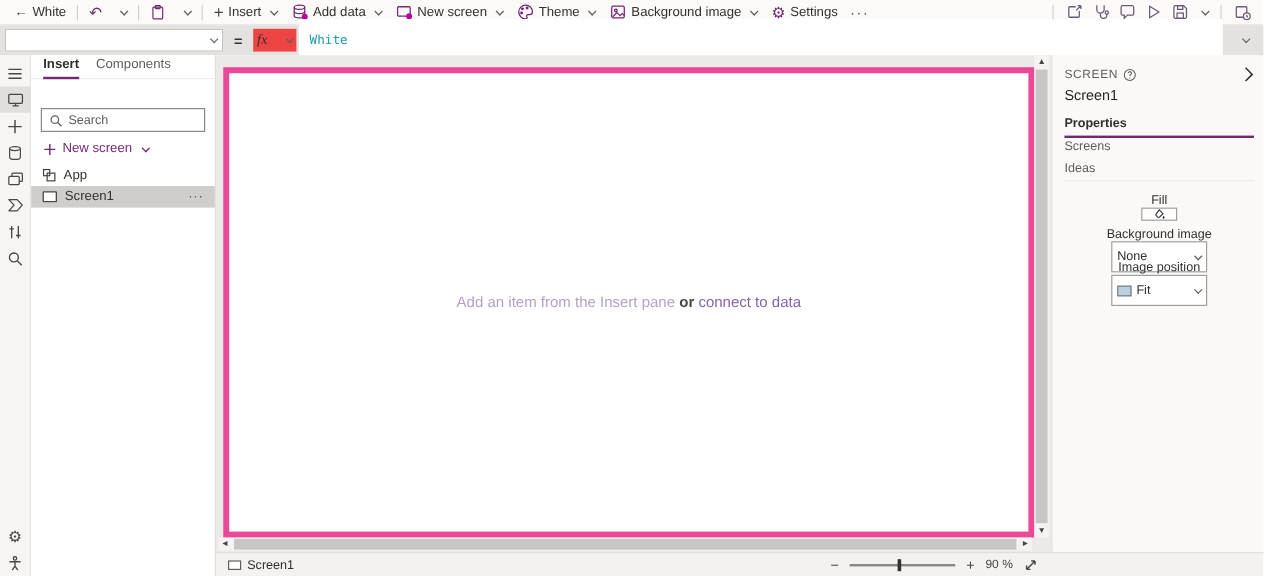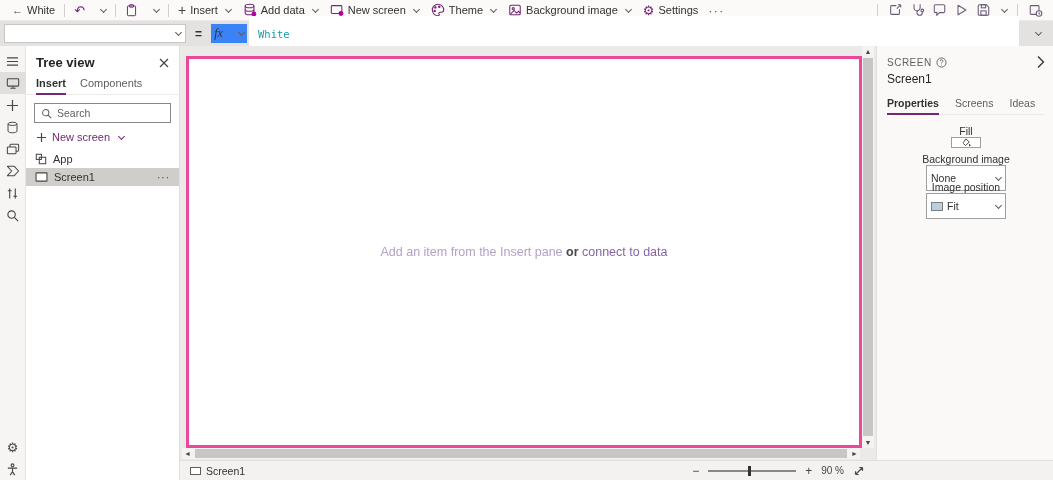--- a/index.html
+++ b/index.html
@@ -14,70 +14,70 @@
   .chev { width:5px; height:5px; border-right:1px solid #605e5c; border-bottom:1px solid #605e5c; transform:rotate(45deg); margin-left:4px; margin-top:-2px; }
   .topbar-right { margin-left:auto; display:flex; align-items:center; gap:7px; padding-right:10px; color:#6b5a78; }
   .topbar-right .tb-ico { color:#6b5a78; }
   .overflow-dots { color:#605e5c; font-size:13px; letter-spacing:1px; padding:0 4px; }
 
   
   .formula-bar { height:25px; background:#e4e2e0; display:flex; align-items:center; padding-left:4px; }
   .prop-select { width:182px; height:19px; background:#fff; border:1px solid #c8c6c4; display:flex; align-items:center; padding:0 4px; }
   .prop-select .chev { margin-left:auto; }
   .equals { margin:0 9px; font-weight:bold; color:#323130; font-size:12px; }
-  .fx-box { width:36px; height:19px; background:#3b82f6; display:flex; align-items:center; justify-content:center; gap:12px; }
+  .fx-box { width:36px; height:19px; background:#ef4444; display:flex; align-items:center; justify-content:center; gap:12px; }
   .fx-label { font-family:"Liberation Serif", serif; font-style:italic; font-size:12px; color:#323130; }
   .formula-input { flex:1; height:36px; background:#fff; margin-left:2px; display:flex; align-items:center; padding-left:9px; font-family:"DejaVu Sans Mono", monospace; font-size:10.5px; color:#1b9aaa; }
   .fb-expand { width:34px; display:flex; align-items:center; justify-content:center; }
 
   
   .main { display:flex; height:434px; }
 
   .rail { width:26px; background:#f6f5f4; border-right:1px solid #e5e4e2; display:flex; flex-direction:column; align-items:center; padding-top:4px; }
   .rail-btn { width:26px; height:22px; display:flex; align-items:center; justify-content:center; color:#484644; }
   .rail-btn.selected { background:#e1dfdd; }
   .rail-bottom { margin-top:auto; }
 
   .tree { width:154px; background:#fff; border-right:1px solid #e1dfdd; }
   .tree-header { display:flex; align-items:center; justify-content:space-between; padding:9px 10px 5px 10px; }
   .tree-title { font-size:13px; font-weight:bold; color:#252423; }
   .tree-tabs { display:flex; gap:14px; padding:0 10px; border-bottom:1px solid #edebe9; }
   .tree-tab { padding:2px 0 4px; color:#605e5c; }
   .tree-tab.active { color:#323130; font-weight:bold; border-bottom:2px solid #742774; margin-bottom:-1px; }
-  .search-box { margin:8px 8px 5px 8px; height:20px; border:1px solid #8a8886; background:#fff; display:flex; align-items:center; gap:5px; padding:0 6px; }
+  .search-box { margin:24px 8px 5px 8px; height:20px; border:1px solid #8a8886; background:#fff; display:flex; align-items:center; gap:5px; padding:0 6px; }
   .search-box input { border:none; outline:none; width:100%; font-size:10.5px; font-family:"Liberation Sans",sans-serif; color:#323130; background:transparent; }
   .search-box input::placeholder { color:#605e5c; }
   .new-screen { display:flex; align-items:center; gap:5px; color:#742774; padding:3px 10px 7px 10px; }
   .new-screen .chev { border-color:#742774; }
   .tree-item { display:flex; align-items:center; gap:6px; height:18px; padding:0 9px; color:#323130; }
   .tree-item.selected { background:#d0cecb; }
   .dots { margin-left:auto; color:#484644; letter-spacing:1px; font-size:10px; }
 
   .right-side { flex:1; display:flex; flex-direction:column; }
   .content-row { display:flex; height:414px; }
 
   .canvas-col { width:696px; background:#ebeae9; position:relative; }
-  .screen-canvas { position:absolute; left:6px; top:10px; width:676px; height:392px; background:#fff; border:3px solid #ec4899; display:flex; align-items:center; justify-content:center; }
+  .screen-canvas { position:absolute; left:6px; top:10px; width:676px; height:392px; background:#fff; border:5px solid #ec4899; display:flex; align-items:center; justify-content:center; }
   .hint { font-size:12.5px; white-space:pre; }
   .hint-light { color:#b49fc6; }
   .hint-or { color:#494649; font-weight:bold; }
   .hint-link { color:#8464a6; cursor:pointer; }
 
   .vscroll { position:absolute; right:2px; top:0; width:12px; height:402px; background:#f4f3f2; display:flex; flex-direction:column; align-items:center; }
   .vthumb { width:10px; flex:1; margin:1px 0; background:#c8c6c4; }
   .hscroll { position:absolute; left:2px; bottom:1px; height:11px; right:16px; background:#f4f3f2; display:flex; align-items:center; }
   .hthumb { height:9px; flex:1; margin:0 2px; background:#c8c6c4; }
   .scroll-arrow { font-size:7px; color:#484644; line-height:1; padding:2px; }
 
   .right-panel { flex:1; background:#faf9f8; border-left:1px solid #e1dfdd; padding:9px 8px 0 10px; font-size:10.5px; }
   .rp-header { display:flex; align-items:center; gap:4px; color:#605e5c; }
   .rp-header-label { font-size:10px; letter-spacing:0.5px; }
   .rp-collapse { margin-left:auto; color:#323130; }
   .rp-screen-name { margin-top:3px; font-size:12px; color:#252423; }
-  .rp-tabs { display:flex; gap:16px; margin-top:9px; border-bottom:1px solid #edebe9; }
+  .rp-tabs { display:flex; margin-top:9px; border-bottom:1px solid #edebe9;flex-direction:column; }
   .rp-tab { padding:2px 0 4px; color:#605e5c; }
   .rp-tab.active { color:#323130; font-weight:bold; border-bottom:2px solid #742774; margin-bottom:-1px; }
   .rp-field { display:flex; align-items:center; margin-top:10px; height:18px;flex-direction:column; }
   .rp-label { flex:1; color:#323130; }
   .fill-btn { width:30px; height:16px; background:#fff; border:1px solid #a19f9d; display:flex; align-items:center; justify-content:center; }
   .rp-select { width:80px; height:17px; background:#fff; border:1px solid #a19f9d; display:flex; align-items:center; gap:4px; padding:12px 4px; }
   .rp-select .chev { margin-left:auto; }
   .fit-thumb { width:12px; height:9px; background:#b9cfe2; border:1px solid #7f7d7b; }
 
   
@@ -292,28 +292,20 @@
       <div class="rail-btn">
         <svg width="13" height="13" viewBox="0 0 14 14" fill="none" stroke="currentColor" stroke-width="1.2">
             <circle cx="7" cy="2.5" r="1.5"></circle>
             <path d="M2 5.5h10M7 5.5v4M7 9.5l-2.5 3.5M7 9.5l2.5 3.5"></path>
           </svg>
       </div>
     </div>
   </div>
 
   <div class="tree">
-    <div class="tree-header">
-      <span class="tree-title">Tree view</span>
-      <span>
-        <svg width="10" height="10" viewBox="0 0 10 10" stroke="#484644" stroke-width="1.2">
-            <path d="M1 1l8 8M9 1l-8 8"></path>
-          </svg>
-      </span>
-    </div>
     <div class="tree-tabs">
       <span class="tree-tab active">Insert</span>
       <span class="tree-tab">Components</span>
     </div>
     <div class="search-box">
       <span>
         <svg width="11" height="11" viewBox="0 0 14 14" fill="none" stroke="#605e5c" stroke-width="1.3">
             <circle cx="6" cy="6" r="4"></circle>
             <path d="M9 9l4 4"></path>
           </svg>

